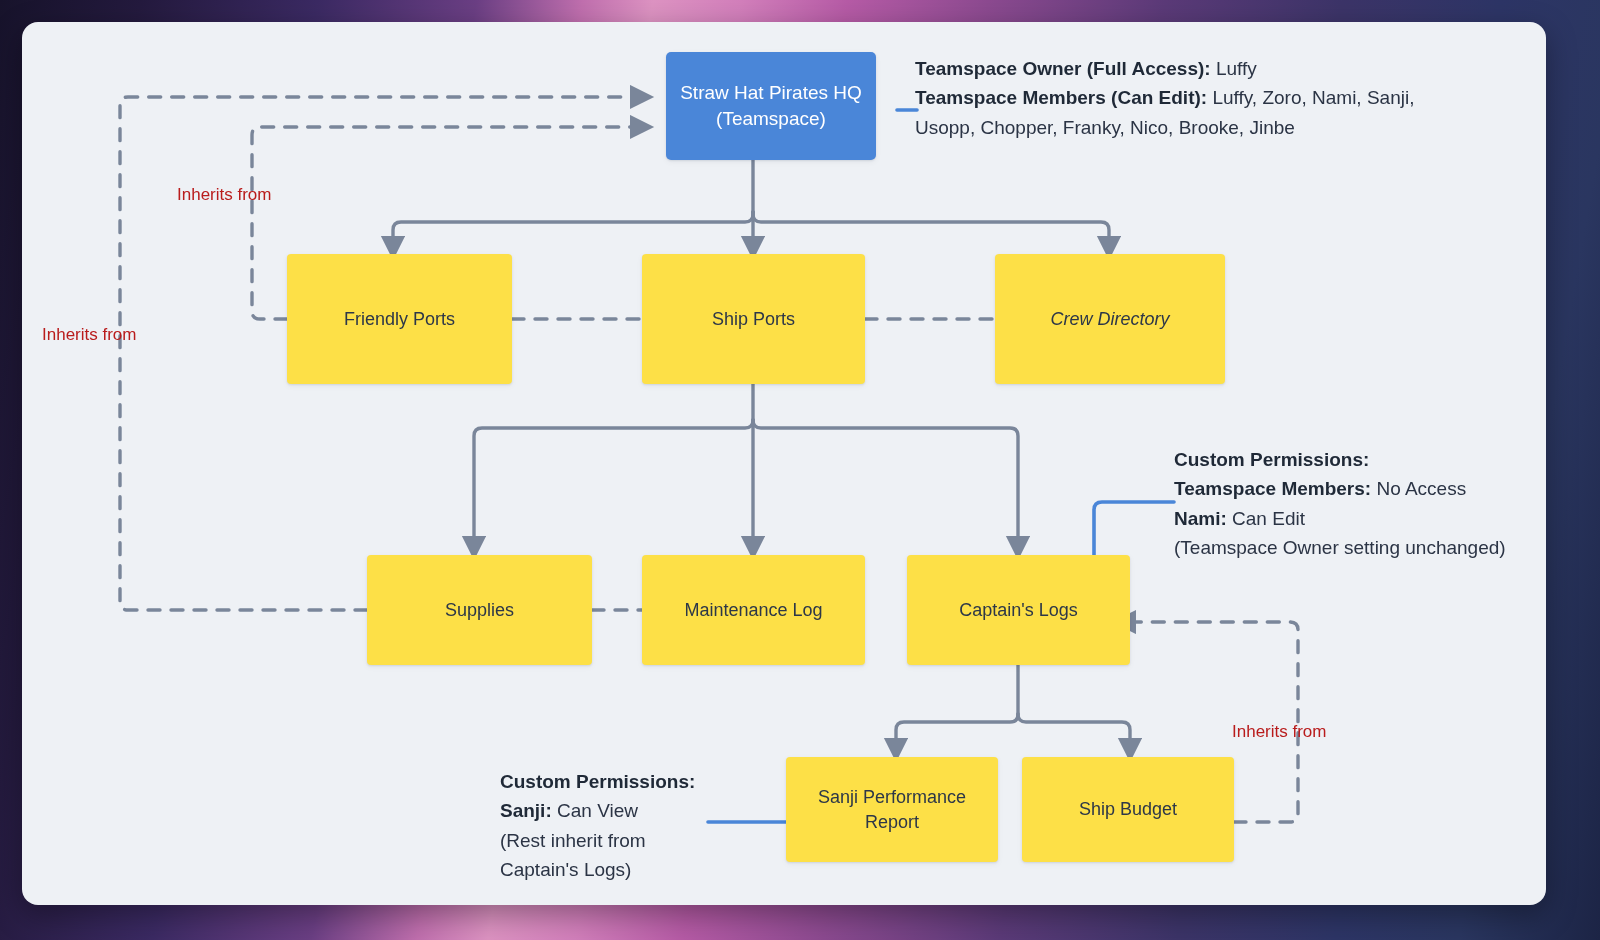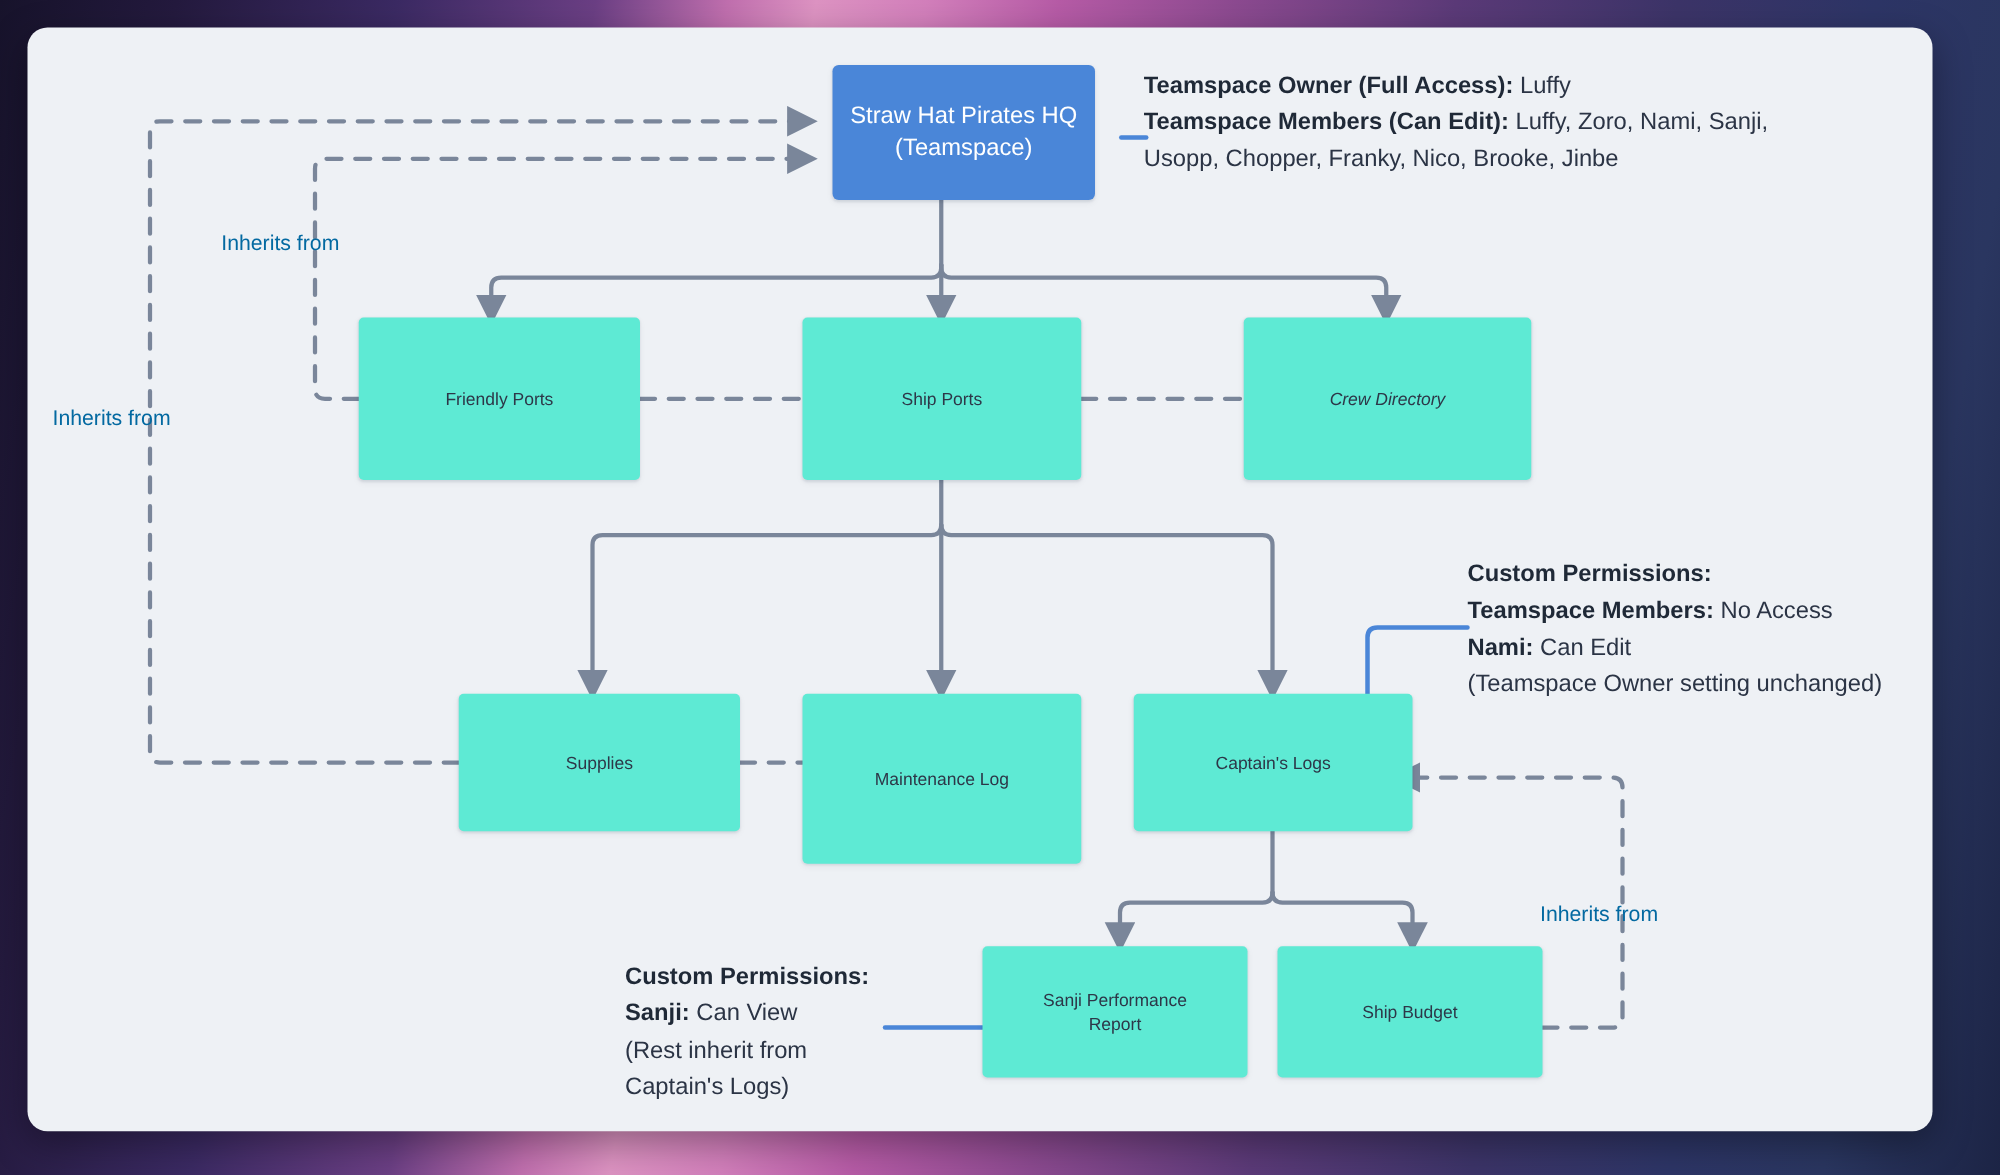--- a/index.html
+++ b/index.html
@@ -40,42 +40,42 @@
   }
   #svg-layer {
     position: absolute;
     left: 0;
     top: 0;
     width: 1524px;
     height: 883px;
   }
   .node {
     position: absolute;
-    background: #5eead4;
+    background: #fde047;
     border-radius: 4px;
     display: flex;
     align-items: center;
     justify-content: center;
     text-align: center;
     color: #2d3748;
-    font-size: 14px;
+    font-size: 18px;
     line-height: 1.35;
     box-shadow: 0 1px 2px rgba(20,30,60,0.10), 0 2px 6px rgba(20,30,60,0.05);
     box-sizing: border-box;
     padding: 6px 10px;
   }
   .node.root {
     background: #4a86d8;
     color: #ffffff;
     border-radius: 5px;
     font-size: 19px;
   }
   .edge-label {
     position: absolute;
-    color: #0369a1;
+    color: #b91c1c;
     font-size: 17px;
     white-space: nowrap;
   }
   .annot {
     position: absolute;
     color: #2b3445;
     font-size: 19px;
     line-height: 1.55;
   }
   .annot b { font-weight: bold; color: #1f2937; }
@@ -147,21 +147,21 @@
   <div class="node" style="left:620px; top:232px; width:223px; height:130px;">
     <span>Ship Ports</span>
   </div>
   <div class="node" style="left:973px; top:232px; width:230px; height:130px;font-style:italic;">
     <span>Crew Directory</span>
   </div>
 
   <div class="node" style="left:345px; top:533px; width:225px; height:110px;justify-content:center;">
     <span>Supplies</span>
   </div>
-  <div class="node" style="left:620px; top:533px; width:223px; height:136px;">
+  <div class="node" style="left:620px; top:533px; width:223px; height:110px;">
     <span>Maintenance Log</span>
   </div>
   <div class="node" style="left:885px; top:533px; width:223px; height:110px;">
     <span>Captain's Logs</span>
   </div>
 
   <div class="node" style="left:764px; top:735px; width:212px; height:105px; flex-direction:column;">
     <span>Sanji Performance</span>
     <span>Report</span>
   </div>

